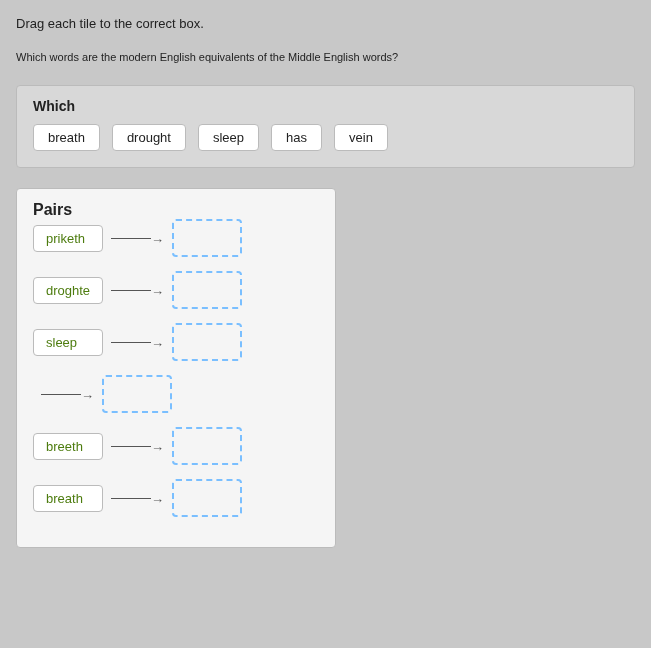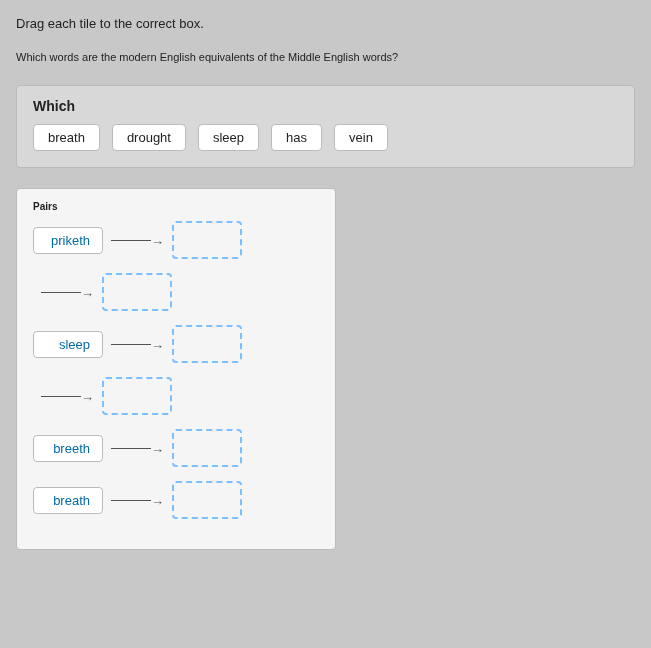--- a/index.html
+++ b/index.html
@@ -49,39 +49,39 @@
       cursor: grab;
     }
     .pairs-box {
       background: #f5f5f5;
       border: 1px solid #bbb;
       border-radius: 4px;
       padding: 12px 16px 16px 16px;
       width: 320px;
     }
     .pairs-title {
-      font-size: 10px;
+      font-size: 16px;
       font-weight: bold;
       color: #222;
-      margin-bottom: 9px;
+      margin-bottom: 0;
     }
     .pair-row {
       display: flex;
       align-items: center;
       margin-bottom: 14px;
     }
     .pair-label {
       background: #fff;
       border: 1px solid #bbb;
       border-radius: 4px;
       padding: 5px 12px;
       font-size: 13px;
-      color: #0369a1;
+      color: #4d7c0f;
       min-width: 70px;
-      text-align: right;
+      text-align: left;
     }
     .pair-arrow {
       display: flex;
       align-items: center;
       margin: 0 8px;
       color: #555;
       font-size: 13px;
     }
     .pair-arrow-line {
       width: 40px;
@@ -127,20 +127,21 @@
   <div class="pair-row">
     <div class="pair-label">priketh</div>
     <div class="pair-arrow">
       <span class="pair-arrow-line"></span>
       <span class="pair-arrow-head">→</span>
     </div>
     <div class="pair-drop"></div>
   </div>
 
   <div class="pair-row">
+    <div class="pair-label">droghte</div>
     <div class="pair-arrow">
       <span class="pair-arrow-line"></span>
       <span class="pair-arrow-head">→</span>
     </div>
     <div class="pair-drop"></div>
   </div>
 
   <div class="pair-row">
     <div class="pair-label">sleep</div>
     <div class="pair-arrow">

